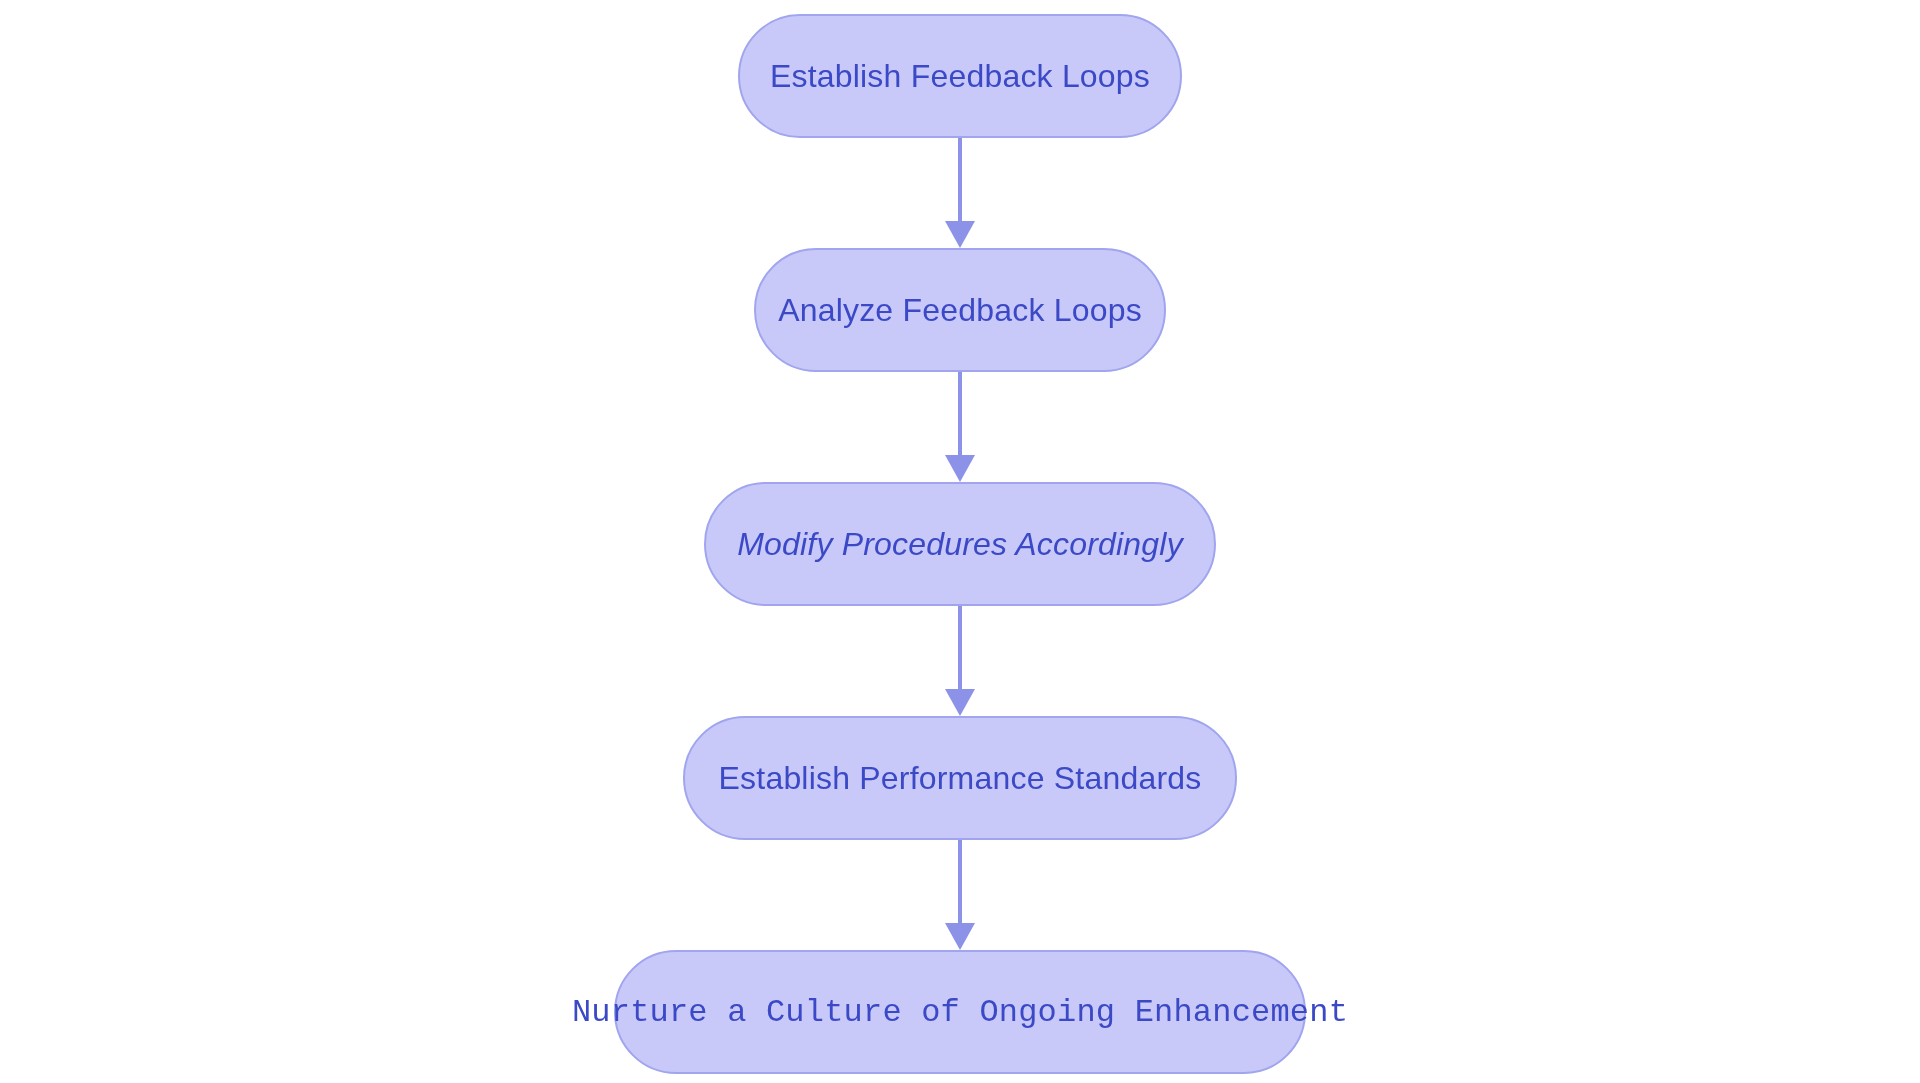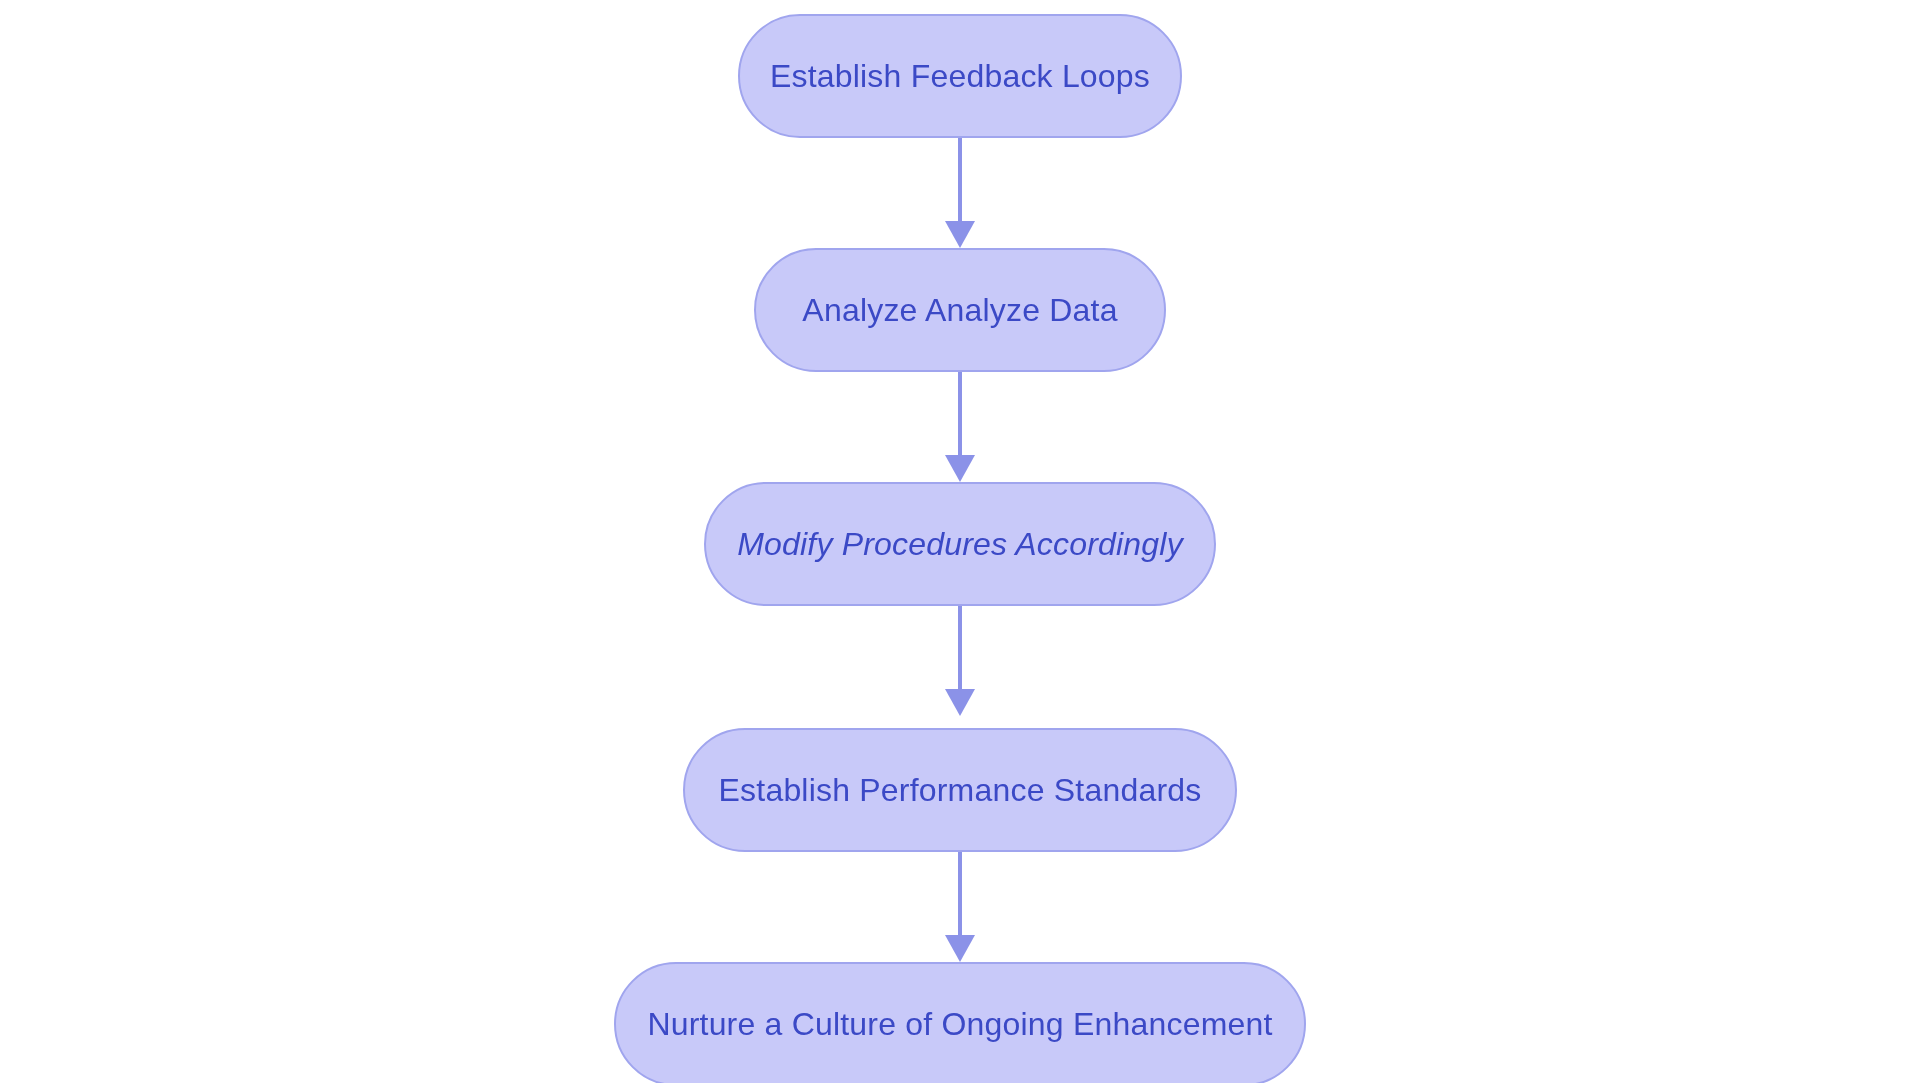--- a/index.html
+++ b/index.html
@@ -38,22 +38,22 @@
   .node-label {
     color: var(--node-text);
     font-size: 32px;
     font-weight: 400;
     white-space: nowrap;
     letter-spacing: 0.2px;
   }
   .n1 { width: 444px; }
   .n2 { width: 412px; }
   .n3 { width: 512px; font-style: italic; }
-  .n4 { width: 554px; margin-top: 12px; }
-  .n5 { width: 692px; }
+  .n4 { width: 554px; }
+  .n5 { width: 692px; font-family: Liberation Mono, monospace; }
   .connector {
     height: 110px;
     flex: 0 0 auto;
     display: flex;
     flex-direction: column;
     align-items: center;
   }
   .connector-line {
     width: 4px;
     flex: 1 1 auto;
@@ -76,21 +76,21 @@
   <div class="node n1">
     <span class="node-label">Establish Feedback Loops</span>
   </div>
 
   <div class="connector">
     <div class="connector-line"></div>
     <div class="arrowhead"></div>
   </div>
 
   <div class="node n2">
-    <span class="node-label">Analyze Analyze Data</span>
+    <span class="node-label">Analyze Feedback Loops</span>
   </div>
 
   <div class="connector">
     <div class="connector-line"></div>
     <div class="arrowhead"></div>
   </div>
 
   <div class="node n3">
     <span class="node-label">Modify Procedures Accordingly</span>
   </div>

